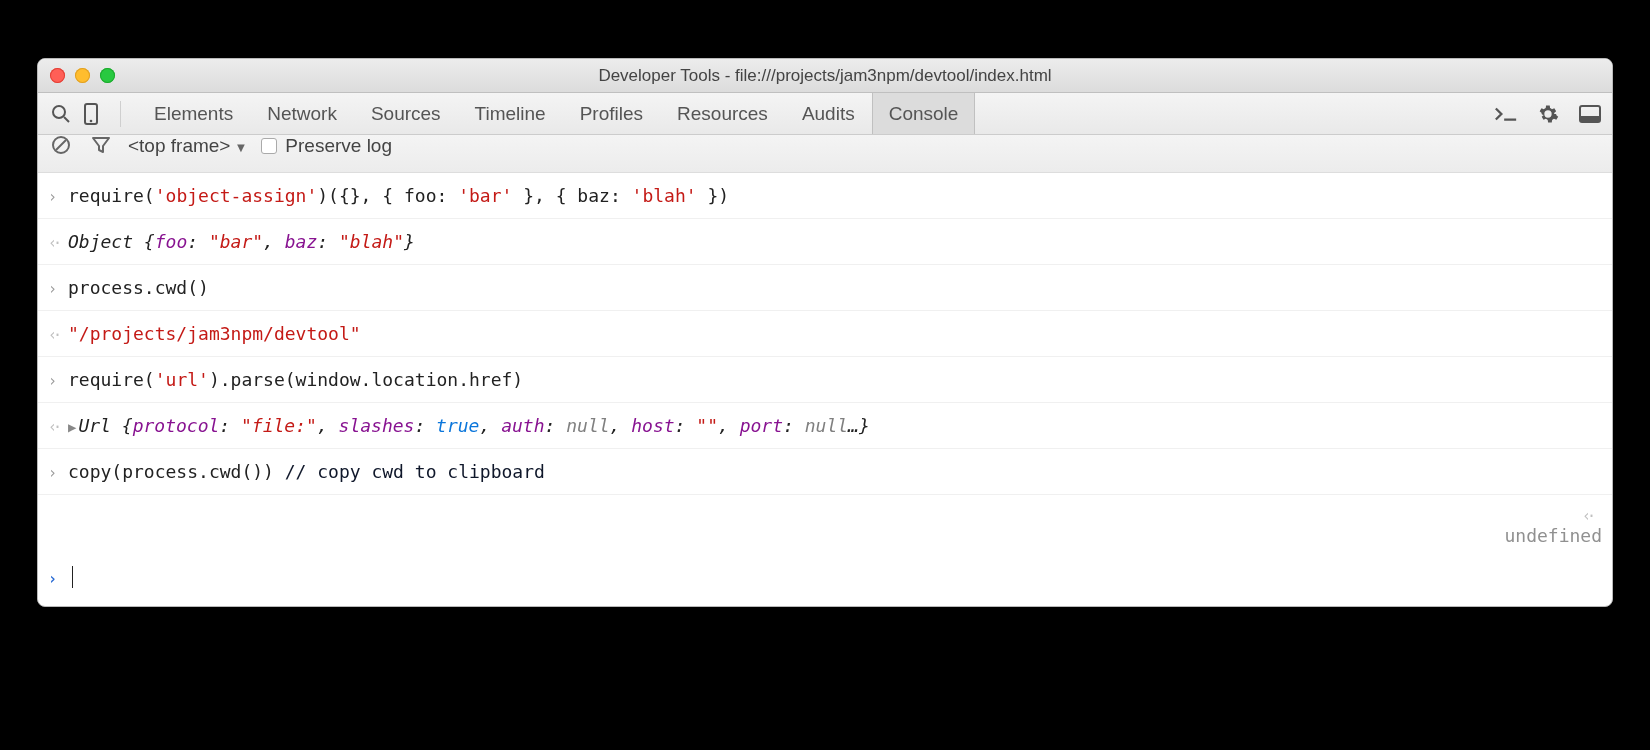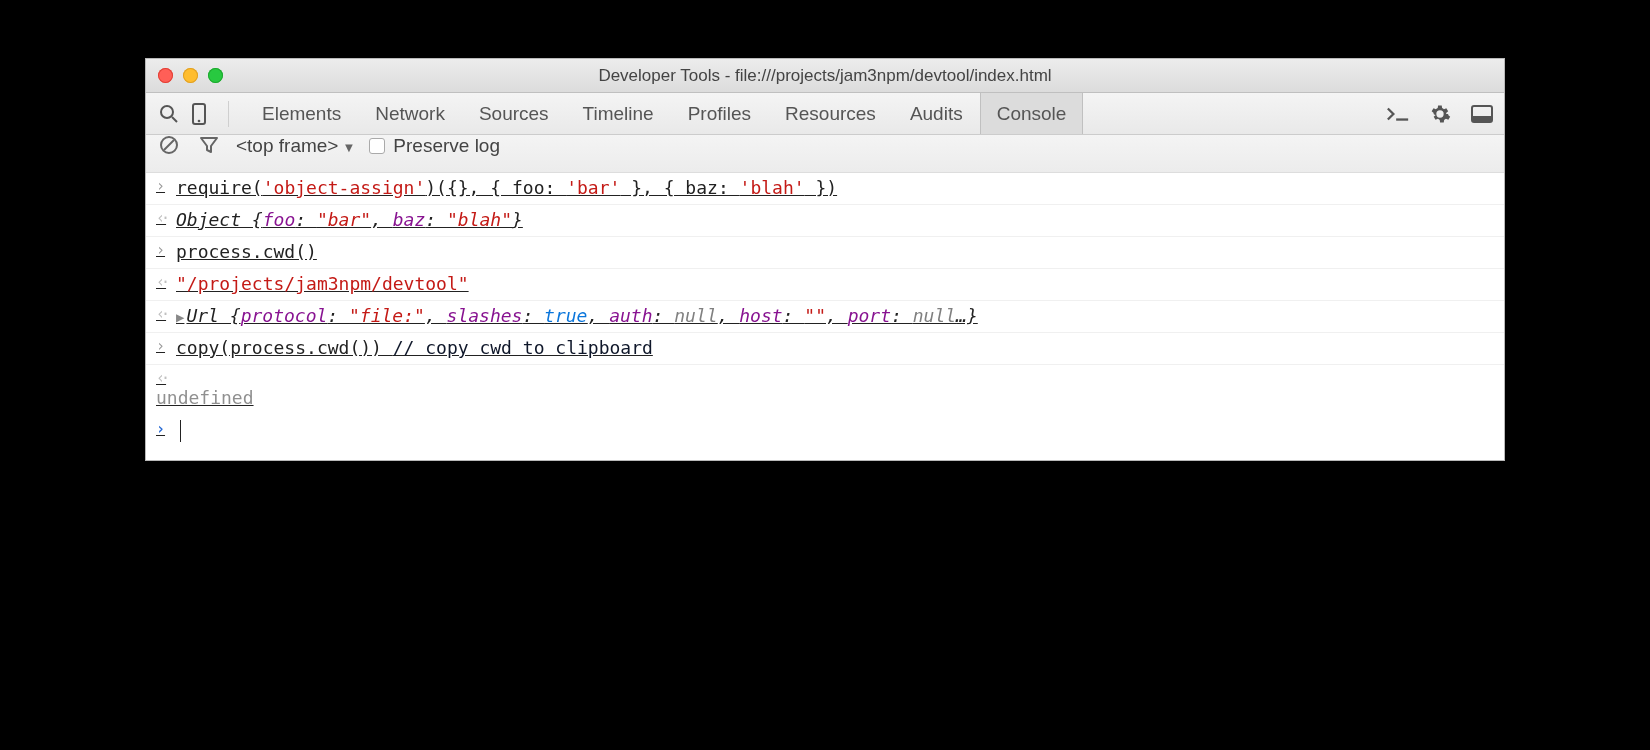--- a/index.html
+++ b/index.html
@@ -7,23 +7,23 @@
     background: #000;
     width: 1650px;
     height: 750px;
     font-family: "Lucida Grande","Helvetica Neue",Arial,sans-serif;
     display: flex;
     align-items: flex-start;
     justify-content: center;
     padding-top: 58px;
   }
   .window {
-    width: 1360px;
+    width: 1576px;
     background: #fff;
-    border-radius: 0;
+    border-radius: 8px;
     box-shadow: 0 20px 60px rgba(0,0,0,.55);
     overflow: hidden;
     border: 1px solid #b9b9b9;
   }
   .titlebar {
     height: 34px;
     background: linear-gradient(#ececec,#dcdcdc);
     display: flex;
     align-items: center;
     padding: 0 12px;
@@ -81,25 +81,24 @@
     width:16px;height:16px;border:1px solid #aaa;border-radius:3px;background:#fff;
     display:inline-block;margin-right:8px;vertical-align:-2px;
   }
   
   .console {
     font-family: Menlo, Consolas, monospace;
     font-size:18px;
     color:#222;
   }
   .row {
-    display:flex; align-items:flex-start;
-    padding: 4px 10px;
+    display:flex; align-items:flex-end;
+    padding: 12px 10px;
     border-bottom:1px solid #f0f0f0;
     min-height:32px;
-    text-decoration:underline;
   }
   .row.nolb { border-bottom:none;flex-direction:column;}
   .gutter { width:20px; color:#b0b0b0; font-size:15px; flex-shrink:0; user-select:none;}
   .gutter.in::before { content:"›"; color:#9a9a9a;}
   .gutter.out::before { content:"‹·"; letter-spacing:-4px; color:#c0c0c0;}
   .gutter.prompt { color:#2b6cd4; font-weight:bold;}
   .gutter.prompt::before { content:"›"; color:#2b6cd4;}
   .code { white-space:pre; }
   .s-str { color:#c41a16;}       
   .s-prop { color:#881391;}         
@@ -226,20 +225,24 @@
     <div class="row">
       <span class="gutter in"></span>
       <span class="code">process.cwd()</span>
     </div>
     <div class="row">
       <span class="gutter out"></span>
       <span class="code s-str">"/projects/jam3npm/devtool"</span>
     </div>
 
     <div class="row">
+      <span class="gutter in"></span>
+      <span class="code"><span>require(</span><span class="s-str">'url'</span><span>).parse(window.location.href)</span></span>
+    </div>
+    <div class="row">
       <span class="gutter out"></span>
       <span class="code italic"><span class="tri">▶</span><span>Url {</span><span class="s-prop">protocol</span><span>: </span><span class="s-str">"file:"</span>, <span class="s-prop">slashes</span><span>: </span><span class="s-kw">true</span>, <span class="s-prop">auth</span><span>: </span><span class="s-null">null</span>, <span class="s-prop">host</span><span>: </span><span class="s-str">""</span>, <span class="s-prop">port</span><span>: </span><span class="s-null">null</span><span>…}</span></span>
     </div>
 
     <div class="row">
       <span class="gutter in"></span>
       <span class="code"><span>copy(process.cwd()) </span><span class="s-comment">// copy cwd to clipboard</span></span>
     </div>
     <div class="row nolb">
       <span class="gutter out"></span>

